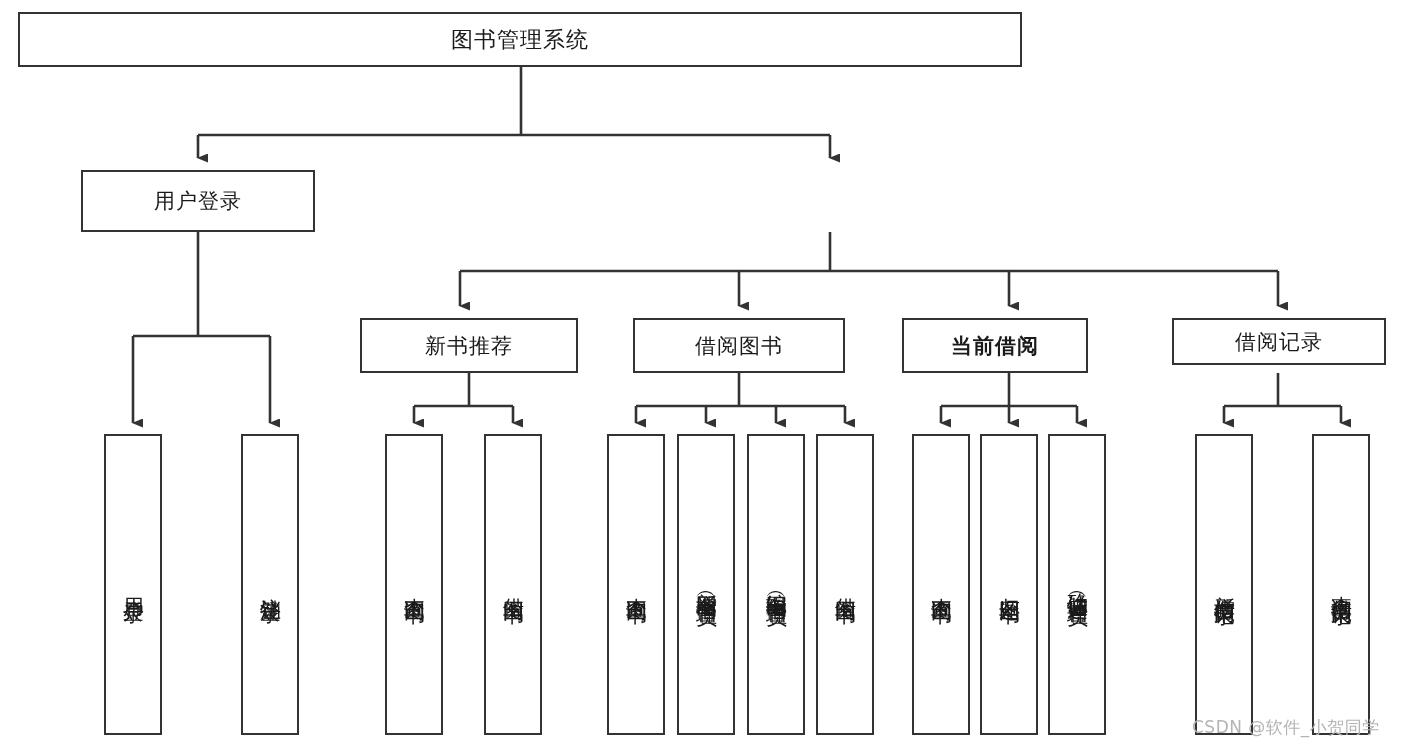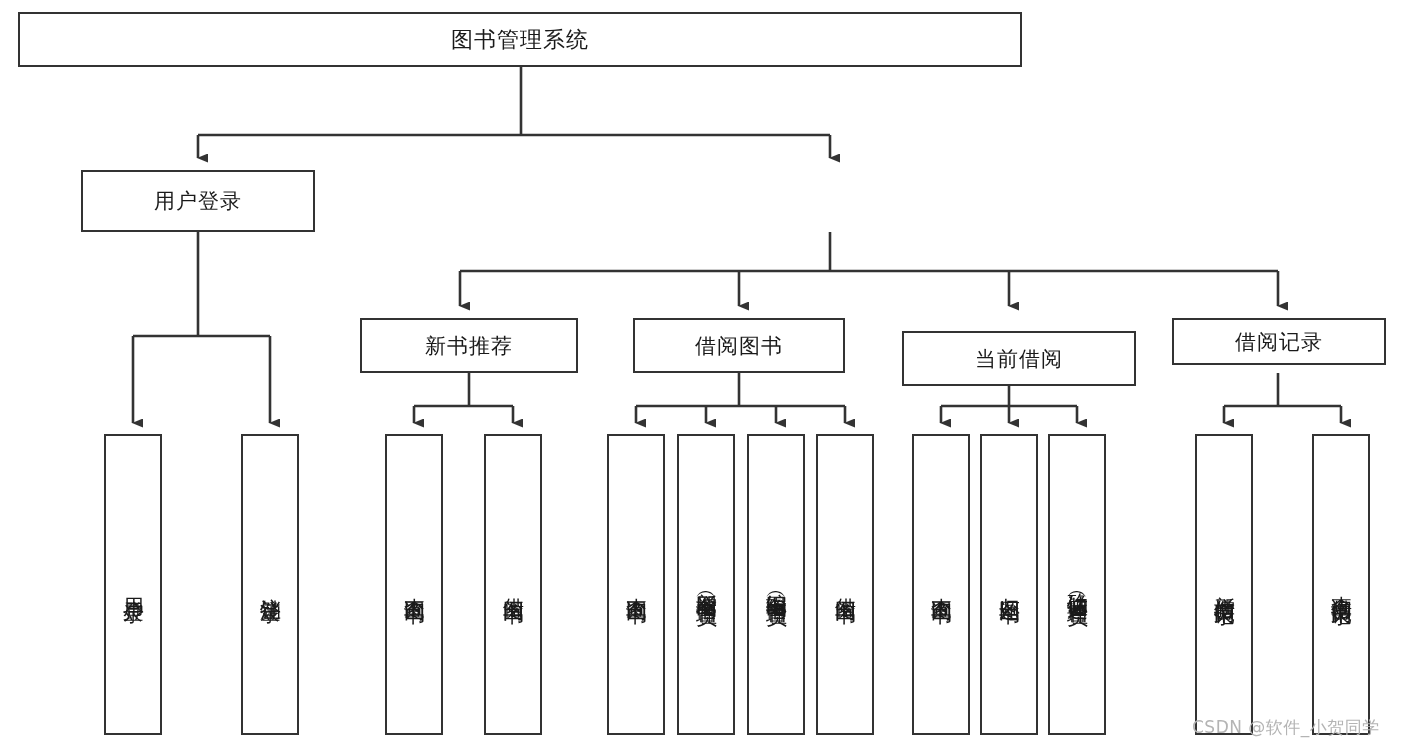--- a/index.html
+++ b/index.html
@@ -115,21 +115,21 @@
       <line x1="1341" y1="406" x2="1341" y2="423" marker-end="url(#arrow)"></line>
     </g>
   </svg>
 
   <div class="node h root" style="left:18px; top:12px; width:1004px; height:55px;">图书管理系统</div>
 
   <div class="node h" style="left:81px; top:170px; width:234px; height:62px;">用户登录</div>
 
   <div class="node h" style="left:360px; top:318px; width:218px; height:55px;">新书推荐</div>
   <div class="node h" style="left:633px; top:318px; width:212px; height:55px;">借阅图书</div>
-  <div class="node h" style="left:902px; top:331px; width:234px; height:55px;">当前借阅</div>
+  <div class="node h" style="left:902px; top:318px; width:186px; height:55px;font-weight:bold;">当前借阅</div>
   <div class="node h" style="left:1172px; top:318px; width:214px; height:47px;">借阅记录</div>
 
   <div class="node v" style="left:104px; top:434px; width:58px; height:301px;">用户登录</div>
   <div class="node v" style="left:241px; top:434px; width:58px; height:301px;">注销登录</div>
 
   <div class="node v" style="left:385px; top:434px; width:58px; height:301px;">查询图书</div>
   <div class="node v" style="left:484px; top:434px; width:58px; height:301px;">借阅图书</div>
 
   <div class="node v" style="left:607px; top:434px; width:58px; height:301px;">查询图书</div>
   <div class="node v" style="left:677px; top:434px; width:58px; height:301px;">新增图书（管理员）</div>

